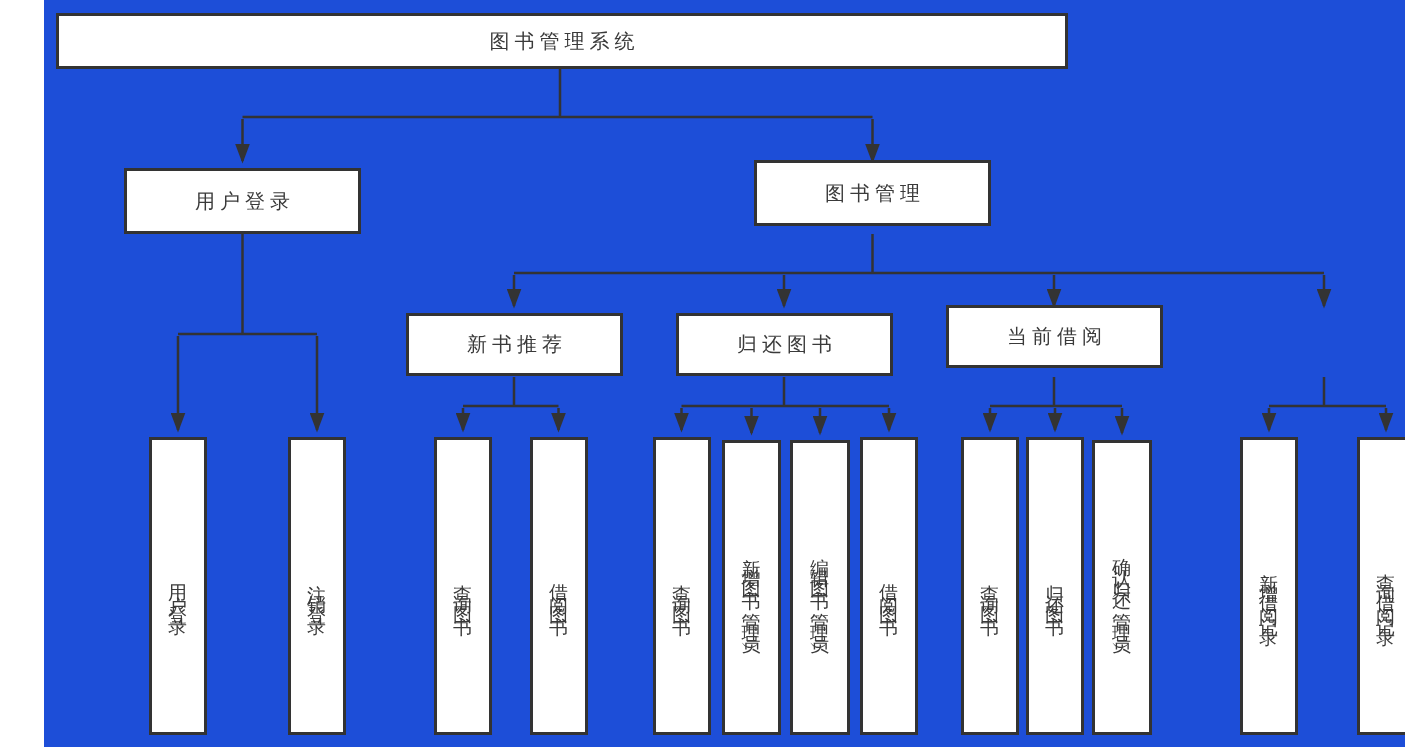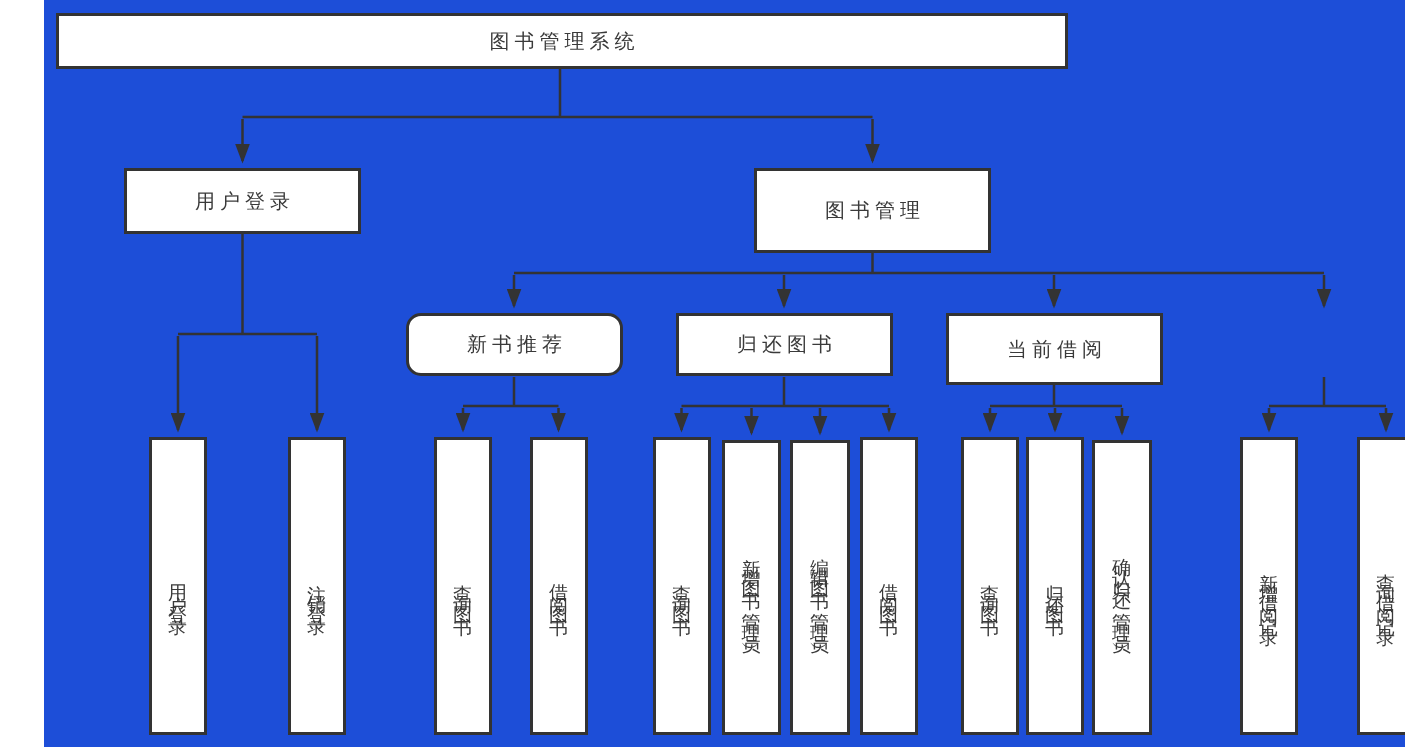--- a/index.html
+++ b/index.html
@@ -69,31 +69,31 @@
     </g>
   </svg>
 
   <div class="node hbox" style="left:12px; top:13px; width:1012px; height:56px;">
     <span class="lbl">图书管理系统</span>
   </div>
 
   <div class="node hbox" style="left:80px; top:168px; width:237px; height:66px;">
     <span class="lbl">用户登录</span>
   </div>
-  <div class="node hbox" style="left:710px; top:168px; width:237px; height:85px;text-align:center;">
+  <div class="node hbox" style="left:710px; top:160px; width:237px; height:66px;text-align:center;">
     <span class="lbl">图书管理</span>
   </div>
 
-  <div class="node hbox" style="left:362px; top:313px; width:217px; height:63px;border-radius:15px;">
+  <div class="node hbox" style="left:362px; top:313px; width:217px; height:63px;">
     <span class="lbl">新书推荐</span>
   </div>
   <div class="node hbox" style="left:632px; top:313px; width:217px; height:63px;">
     <span class="lbl">归还图书</span>
   </div>
-  <div class="node hbox" style="left:902px; top:313px; width:217px; height:72px;justify-content:center;">
+  <div class="node hbox" style="left:902px; top:305px; width:217px; height:63px;justify-content:center;">
     <span class="lbl">当前借阅</span>
   </div>
 
   <div class="node vbox" style="left:105px; top:437px; width:58px; height:298px;">
     <span class="lbl">用户登录</span>
   </div>
   <div class="node vbox" style="left:244px; top:437px; width:58px; height:298px;">
     <span class="lbl">注销登录</span>
   </div>
 

